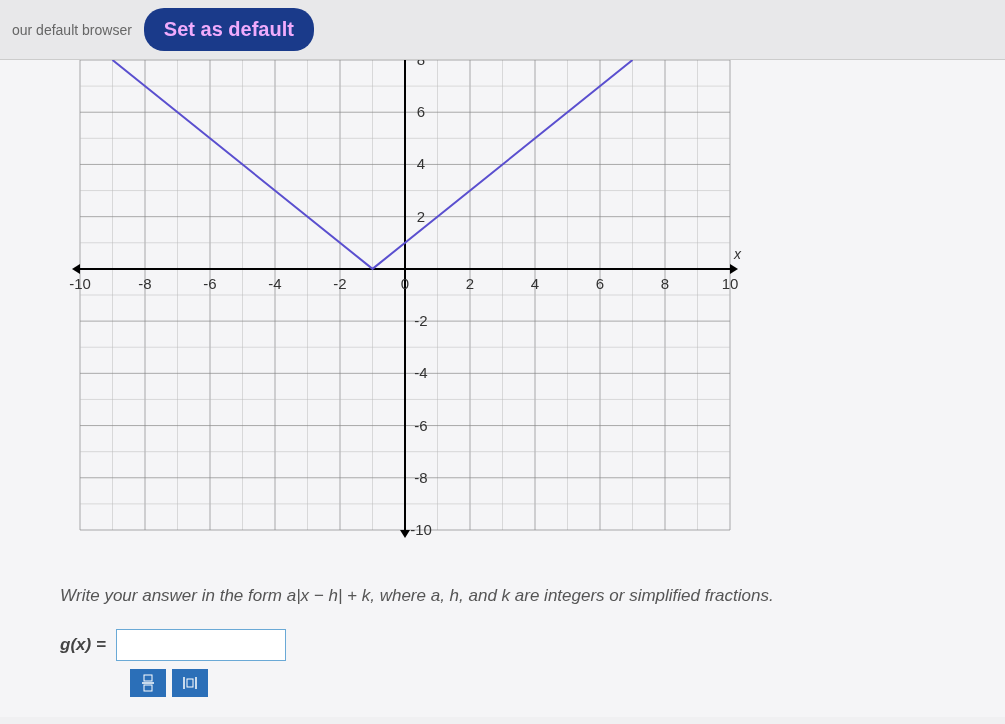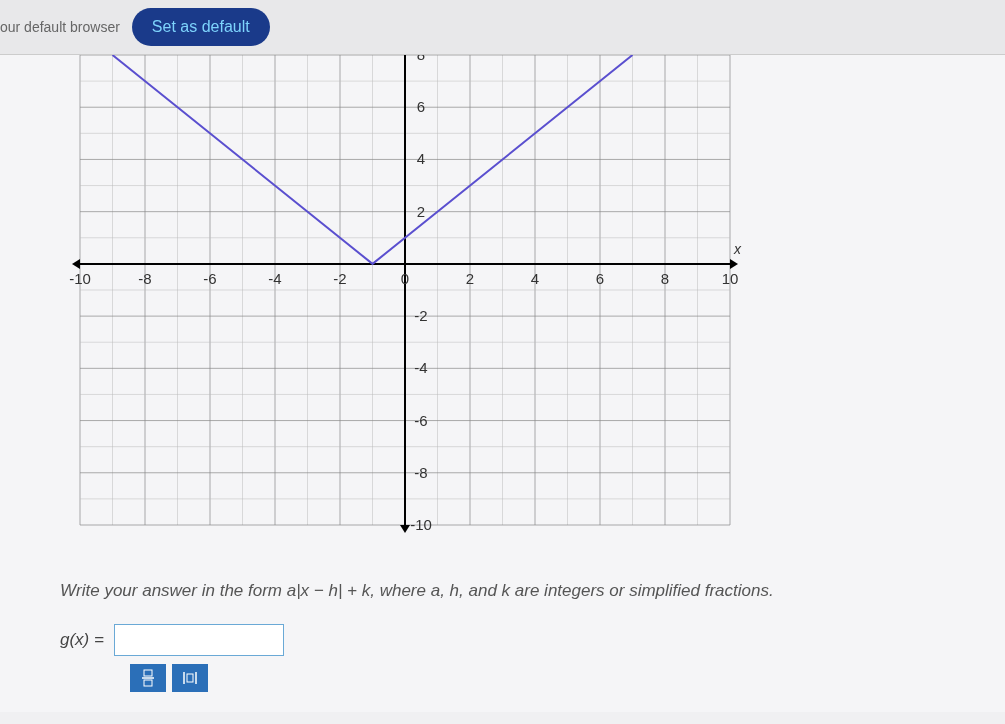--- a/index.html
+++ b/index.html
@@ -14,30 +14,30 @@
       display: flex;
       align-items: center;
       padding: 8px 0 8px 0;
       background: #e8e8ea;
       border-bottom: 1px solid #ccc;
       gap: 12px;
     }
     .browser-text {
       color: #666;
       font-size: 14px;
-      padding-left: 0;
+      padding-left: 12px;
     }
     .set-default-btn {
       background: #1a3a8a;
-      color: #7dd3fc;
+      color: #f0abfc;
       border: none;
       padding: 10px 20px;
       border-radius: 20px;
-      font-size: 16px;
-      font-weight: normal;
+      font-size: 20px;
+      font-weight: bold;
       cursor: pointer;
     }
     .content {
       padding: 0 20px 20px 60px;
       background: #f5f5f7;
     }
     .chart-container {
       width: 700px;
       height: 490px;
       position: relative;
@@ -53,20 +53,21 @@
     .answer-row {
       display: flex;
       align-items: center;
       margin-top: 20px;
       gap: 10px;
     }
     .gx-label {
       font-size: 17px;
       font-style: italic;
       color: #444;
+      font-weight: bold;
     }
     .answer-input {
       width: 170px;
       height: 32px;
       border: 1px solid #6aa9d6;
       background: white;
       padding: 4px 8px;
       font-size: 15px;
     }
     .tools {

